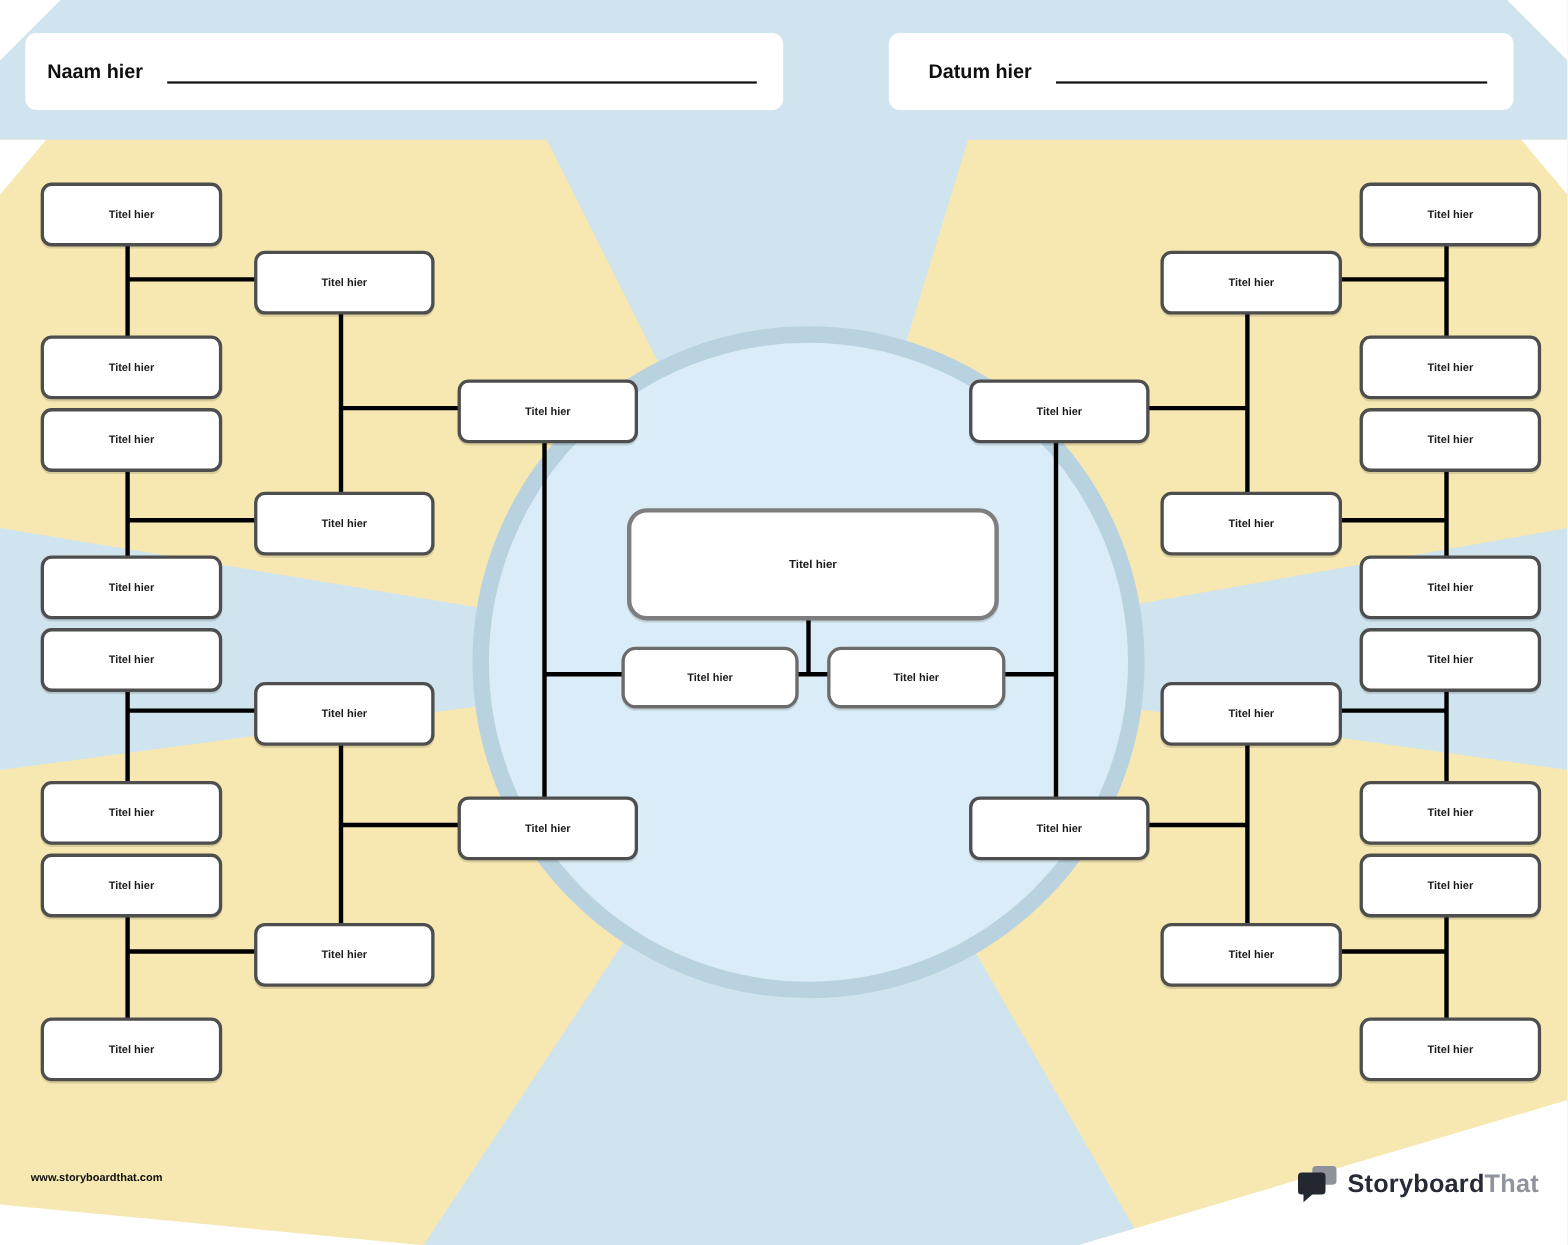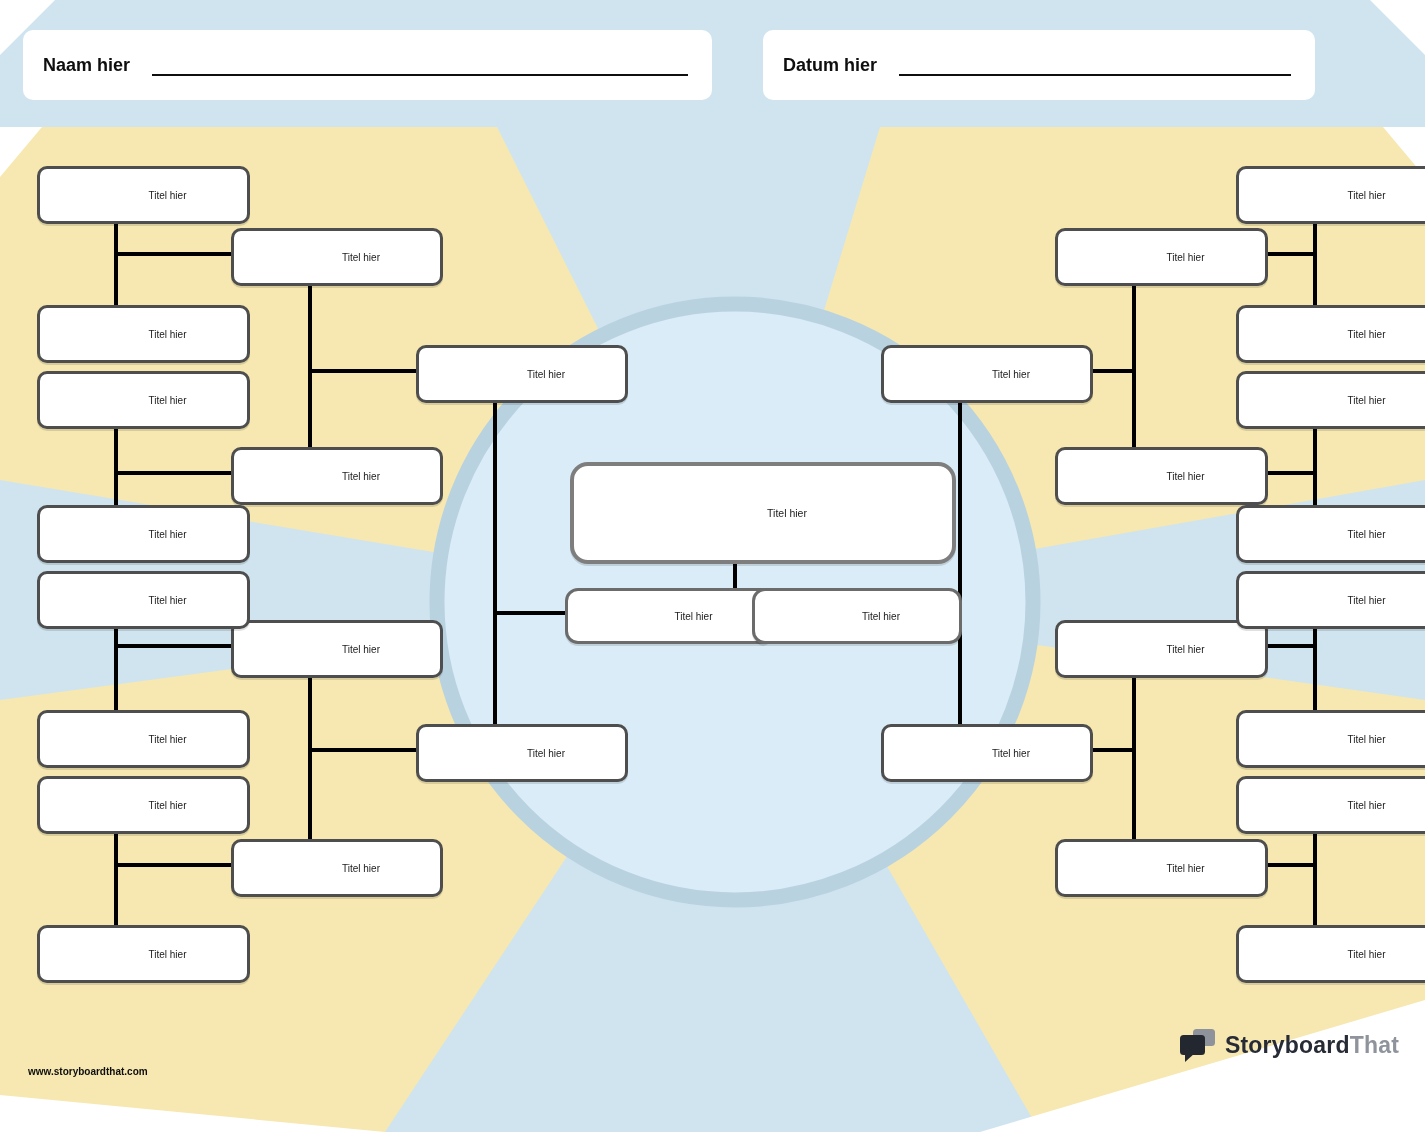--- a/index.html
+++ b/index.html
@@ -12,27 +12,27 @@
   .card{
     position:absolute;top:30px;height:70px;background:#fff;border-radius:10px;
     display:flex;align-items:center;z-index:2;
   }
   .card .label{font-size:18px;font-weight:bold;color:#0f0f0f;margin-left:20px;white-space:nowrap;}
   .card .line{flex:1;height:2.5px;background:#0f0f0f;margin:0 24px 0 22px;transform:translateY(10px);}
   
   .node{
     position:absolute;z-index:3;background:#fff;border:3px solid #4e4e4e;border-radius:10px;
     display:flex;align-items:center;justify-content:center;
-    font-size:10px;font-weight:normal;color:#1b1b1b;box-shadow:0 2px 0 rgba(0,0,0,.12);padding-left:48px;
+    font-size:10px;font-weight:bold;color:#1b1b1b;box-shadow:0 2px 0 rgba(0,0,0,.12);
   }
   .node-center{border:4px solid #7e7e7e;border-radius:18px;font-size:10.5px;}
   .node-child{border:3px solid #6b6b6b;border-radius:13px;}
   
   .website{position:absolute;left:28px;top:1066px;font-size:10px;font-weight:bold;color:#0d0d0d;z-index:2;}
-  .logo{position:absolute;right:26px;top:1029px;display:flex;align-items:center;gap:9px;z-index:2;cursor:pointer;}
+  .logo{position:absolute;right:26px;top:1060px;display:flex;align-items:center;gap:9px;z-index:2;cursor:pointer;}
   .logo-text{font-size:23px;font-weight:bold;color:#262b36;letter-spacing:.2px;}
   .logo-text .that{color:#8f949c;}
 </style>
 </head>
 <body>
 
 <div class="canvas">
 
   <svg class="bg" width="1425" height="1132" viewBox="0 0 1425 1132">
     <rect x="0" y="0" width="1425" height="1132" fill="#cfe4ef"></rect>
@@ -89,21 +89,21 @@
         <line x1="1212" y1="646" x2="1315" y2="646"></line>
       <line x1="1315" y1="826" x2="1315" y2="927"></line>
         <line x1="1212" y1="865" x2="1315" y2="865"></line>
     </g>
   </svg>
 
   <div class="card" style="left:23px;width:689px;">
     <span class="label">Naam hier</span>
     <span class="line"></span>
   </div>
-  <div class="card" style="left:763px;width:552px;">
+  <div class="card" style="left:808px;width:552px;padding-left:16px;">
     <span class="label">Datum hier</span>
     <span class="line"></span>
   </div>
 
   <div class="node node-center" style="left:570px;top:462px;width:330px;height:94px">Titel hier</div>
   <div class="node node-child" style="left:565px;top:588px;width:155px;height:50px">Titel hier</div>
   <div class="node node-child" style="left:752px;top:588px;width:156px;height:50px">Titel hier</div>
 
   <div class="node" style="left:416px;top:345px;width:158px;height:52px">Titel hier</div>
   <div class="node" style="left:416px;top:724px;width:158px;height:52px">Titel hier</div>

